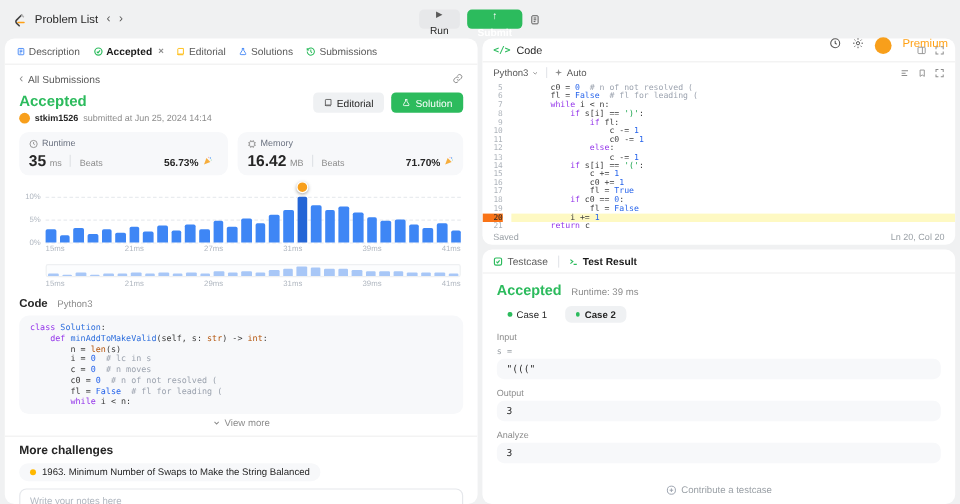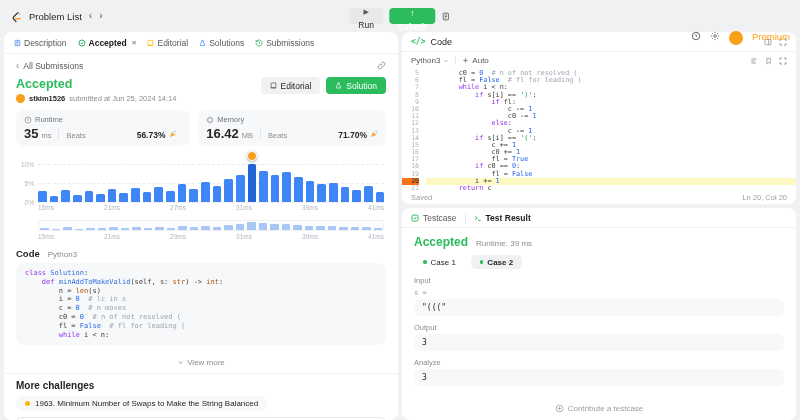--- a/index.html
+++ b/index.html
@@ -78,21 +78,21 @@
 
   
   .code-row { display:flex; align-items:baseline; gap:8px; margin-top:8px; }
   .code-row .t { font-size:9.5px; color:#262626; font-weight:bold; }
   .code-row .l { font-size:8px; color:#8c8c8c; }
   .code-block { margin-top:4px; background:#f7f8fa; border-radius:8px; padding:6px 9px; font-family:"DejaVu Sans Mono",monospace; font-size:7px; }
   .cb-line { height:8.8px; white-space:pre; }
   .tk-k { color:#9333ea; } .tk-v { color:#2563eb; } .tk-s { color:#16a34a; }
   .tk-c { color:#9ca3af; } .tk-f { color:#2f6fdd; } .tk-b { color:#b45309; } .tk-p { color:#3a3a3a; }
 
-  .view-more { display:flex; align-items:center; justify-content:center; gap:3px; margin-top:13px; font-size:8px; color:#8c8c8c; cursor:pointer; }
+  .view-more { display:flex; align-items:center; justify-content:center; gap:3px; margin-top:3px; font-size:8px; color:#8c8c8c; cursor:pointer; }
   .sep { border-top:1px solid #f0f0f0; margin:6px -12px 0; }
   .mc-title { margin-top:6px; font-size:10px; font-weight:bold; color:#262626; }
   .challenge { display:inline-flex; align-items:center; gap:5px; margin-top:5px; background:#f7f8fa; border-radius:9px; padding:3px 9px; font-size:8px; color:#262626; cursor:pointer; }
   .challenge .dot { width:5px; height:5px; border-radius:50%; background:#ffb800; }
   .notes-box { margin-top:6px; width:100%; height:23px; border:1px solid #e5e7eb; border-radius:6px; padding:5px 8px; font-size:8px; font-family:inherit; color:#262626; resize:none; outline:none; background:#fff; }
   .notes-box::placeholder { color:#b0b7c0; }
 
   
   .code-card { height:172px; flex:none; display:flex; flex-direction:column; }
   .panel-head { height:20px; flex:none; display:flex; align-items:center; gap:5px; padding:0 9px; border-bottom:1px solid #f0f0f0; }

